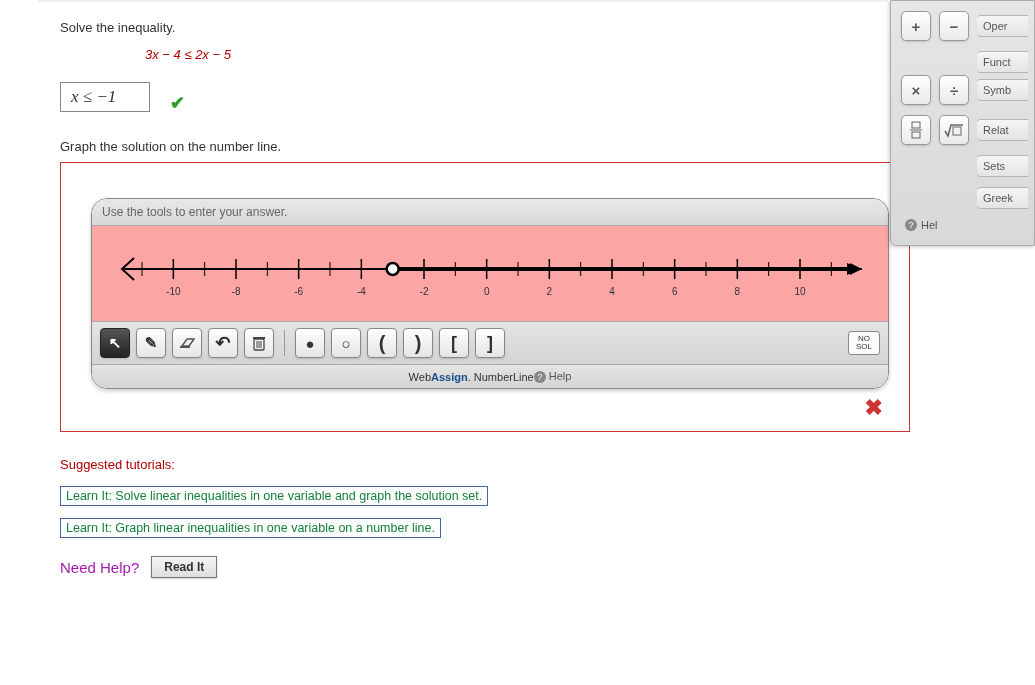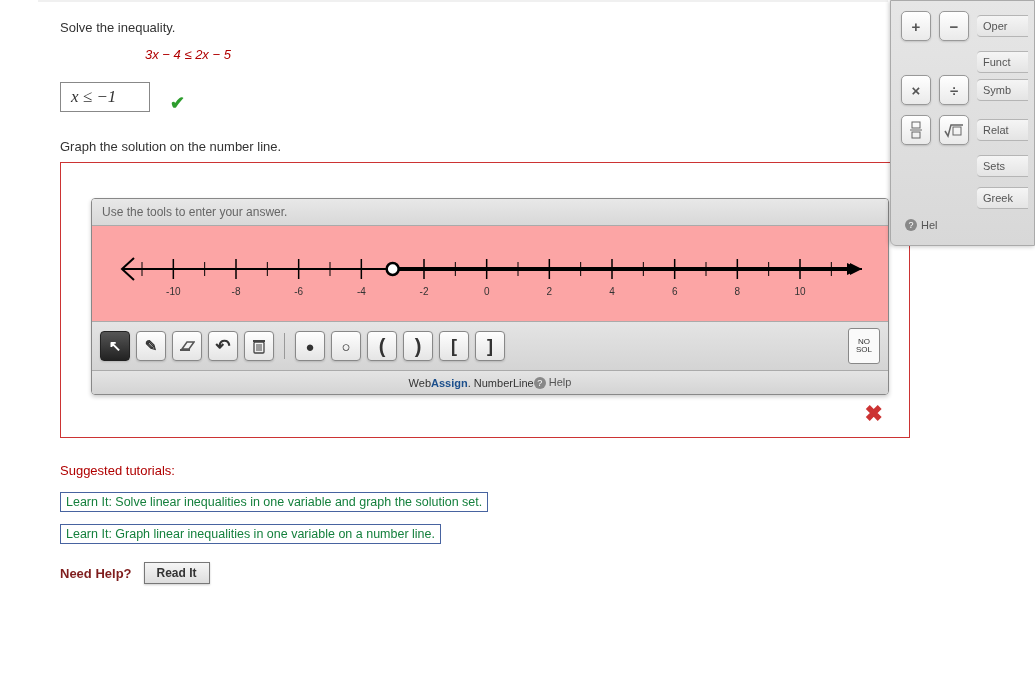--- a/index.html
+++ b/index.html
@@ -33,21 +33,21 @@
   .check { color: #2d9d2d; font-size: 18px; font-weight: bold; margin-top: 12px; }
   .prompt2 { margin-bottom: 8px; }
   .graph-outer {
     border: 1px solid #c33;
     padding: 35px 20px 10px 30px;
     position: relative;
     margin-bottom: 25px;
   }
   .graph-panel {
     border: 1px solid #888;
-    border-radius: 4px;
+    border-radius: 16px;
     overflow: hidden;
     box-shadow: 0 2px 4px rgba(0,0,0,0.2);
   }
   .panel-head {
     background: linear-gradient(#e8e8e8,#d8d8d8);
     color: #666;
     font-size: 12px;
     padding: 6px 10px;
     border-bottom: 1px solid #aaa;
   }
@@ -71,21 +71,21 @@
     background: linear-gradient(#fefefe,#e5e5e5);
     display: flex; align-items: center; justify-content: center;
     font-size: 15px; font-weight: bold;
     cursor: pointer;
     color: #333;
     box-shadow: 0 1px 2px rgba(0,0,0,0.15);
   }
   .tool-btn.dark { background: linear-gradient(#555,#222); color: #fff; border-color: #222; }
   .tool-sep { width: 1px; height: 26px; background: #999; margin: 0 4px; }
   .nosol {
-    width: 32px; height: 36px; font-size: 8px; line-height: 1; text-align: center;
+    width: 32px; height: 24px; font-size: 8px; line-height: 1; text-align: center;
     border: 1px solid #888; border-radius: 3px; background: #fafafa;
     display: flex; align-items: center; justify-content: center; margin-left: auto;
   }
   .panel-foot {
     background: linear-gradient(#e4e4e4,#d4d4d4);
     border-top: 1px solid #aaa;
     padding: 5px 10px;
     display: flex; align-items: center; justify-content: center;
     font-size: 11px;
   }
@@ -97,21 +97,21 @@
   .tutorial-link {
     display: inline-block;
     border: 1px solid #4763a0;
     color: #15803d;
     padding: 2px 5px;
     margin-bottom: 12px;
     font-size: 12.5px;
     cursor: pointer;
   }
   .need-help-row { display: flex; align-items: center; gap: 12px; margin-top: 6px; }
-  .need-help { color: #7f1d1d; font-weight: bold; font-size: 13px; }
+  .need-help { color: #a21caf; font-weight: normal; font-size: 15px; }
   .readit {
     border: 1px solid #777;
     background: linear-gradient(#f5f5f5,#ddd);
     font-size: 12px; font-weight: bold;
     padding: 3px 12px;
     cursor: pointer;
     box-shadow: 0 1px 2px rgba(0,0,0,0.2);
   }
 
   

